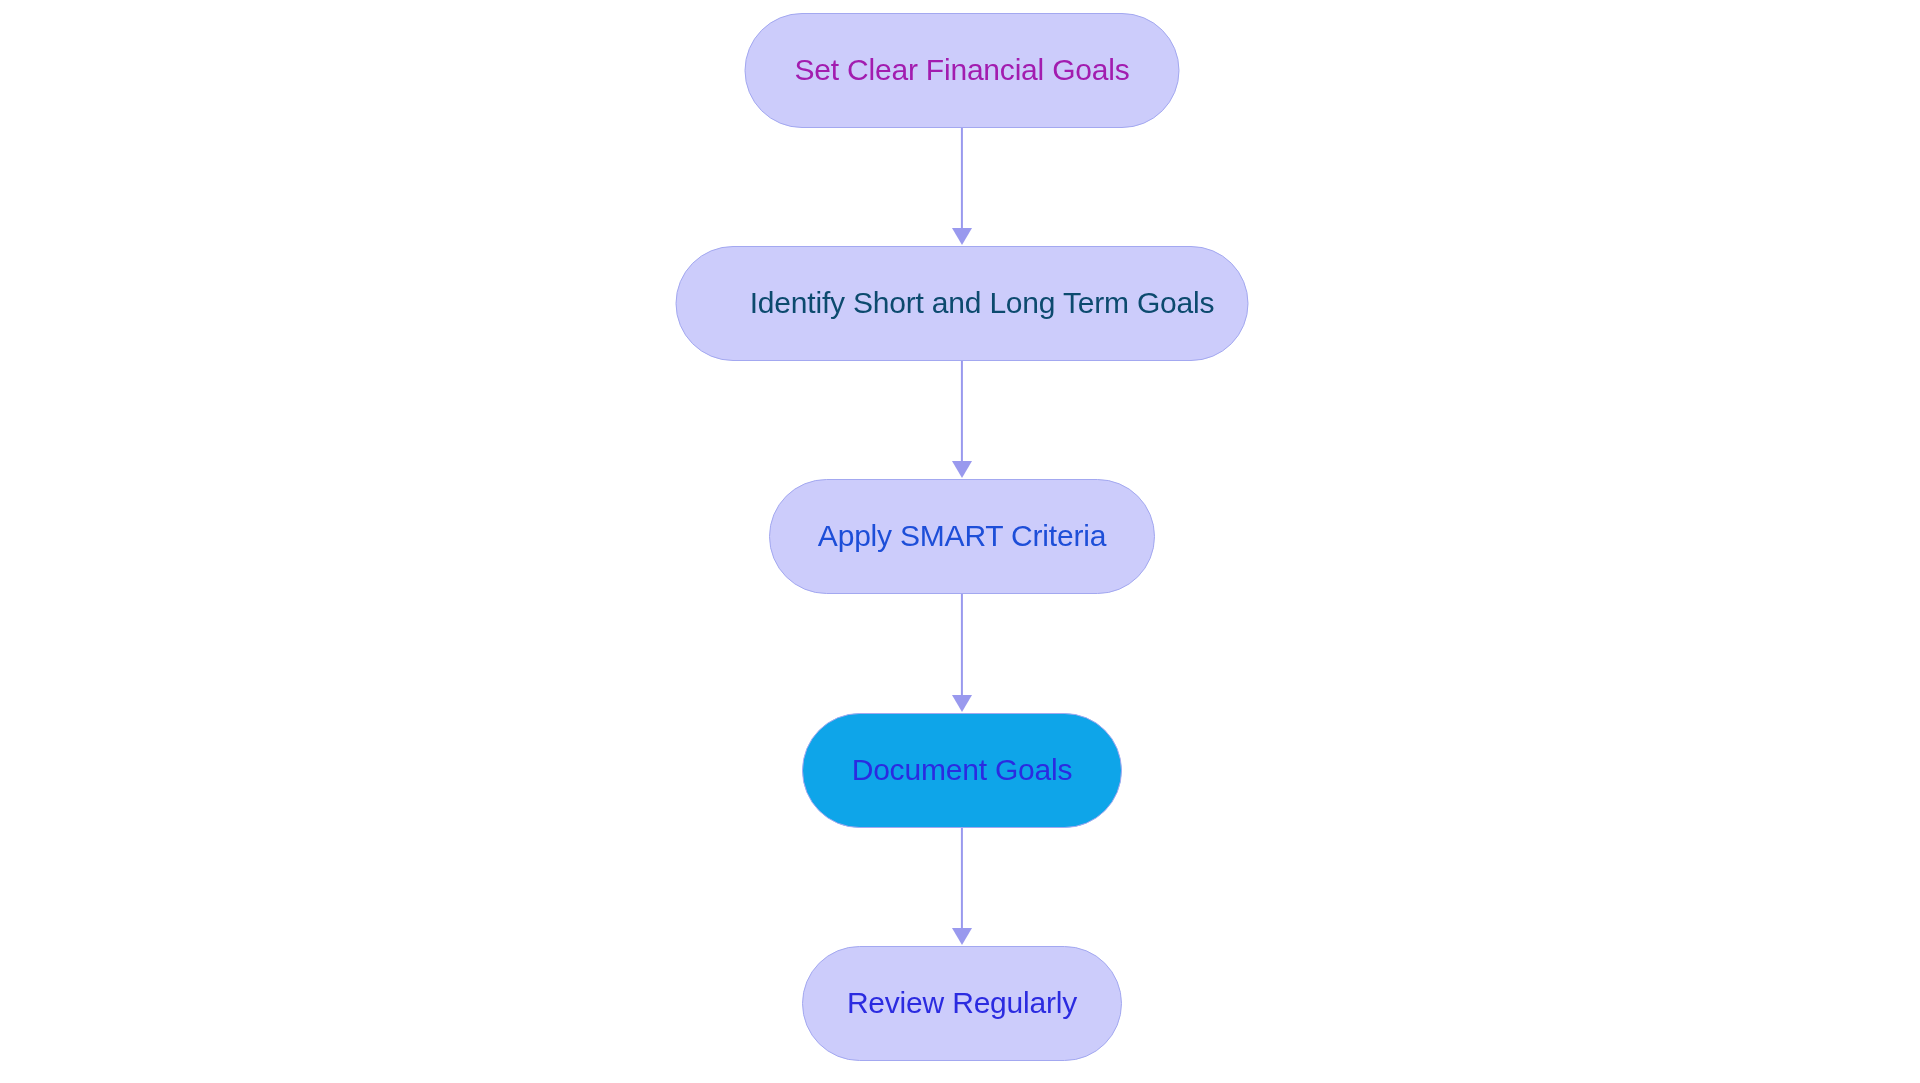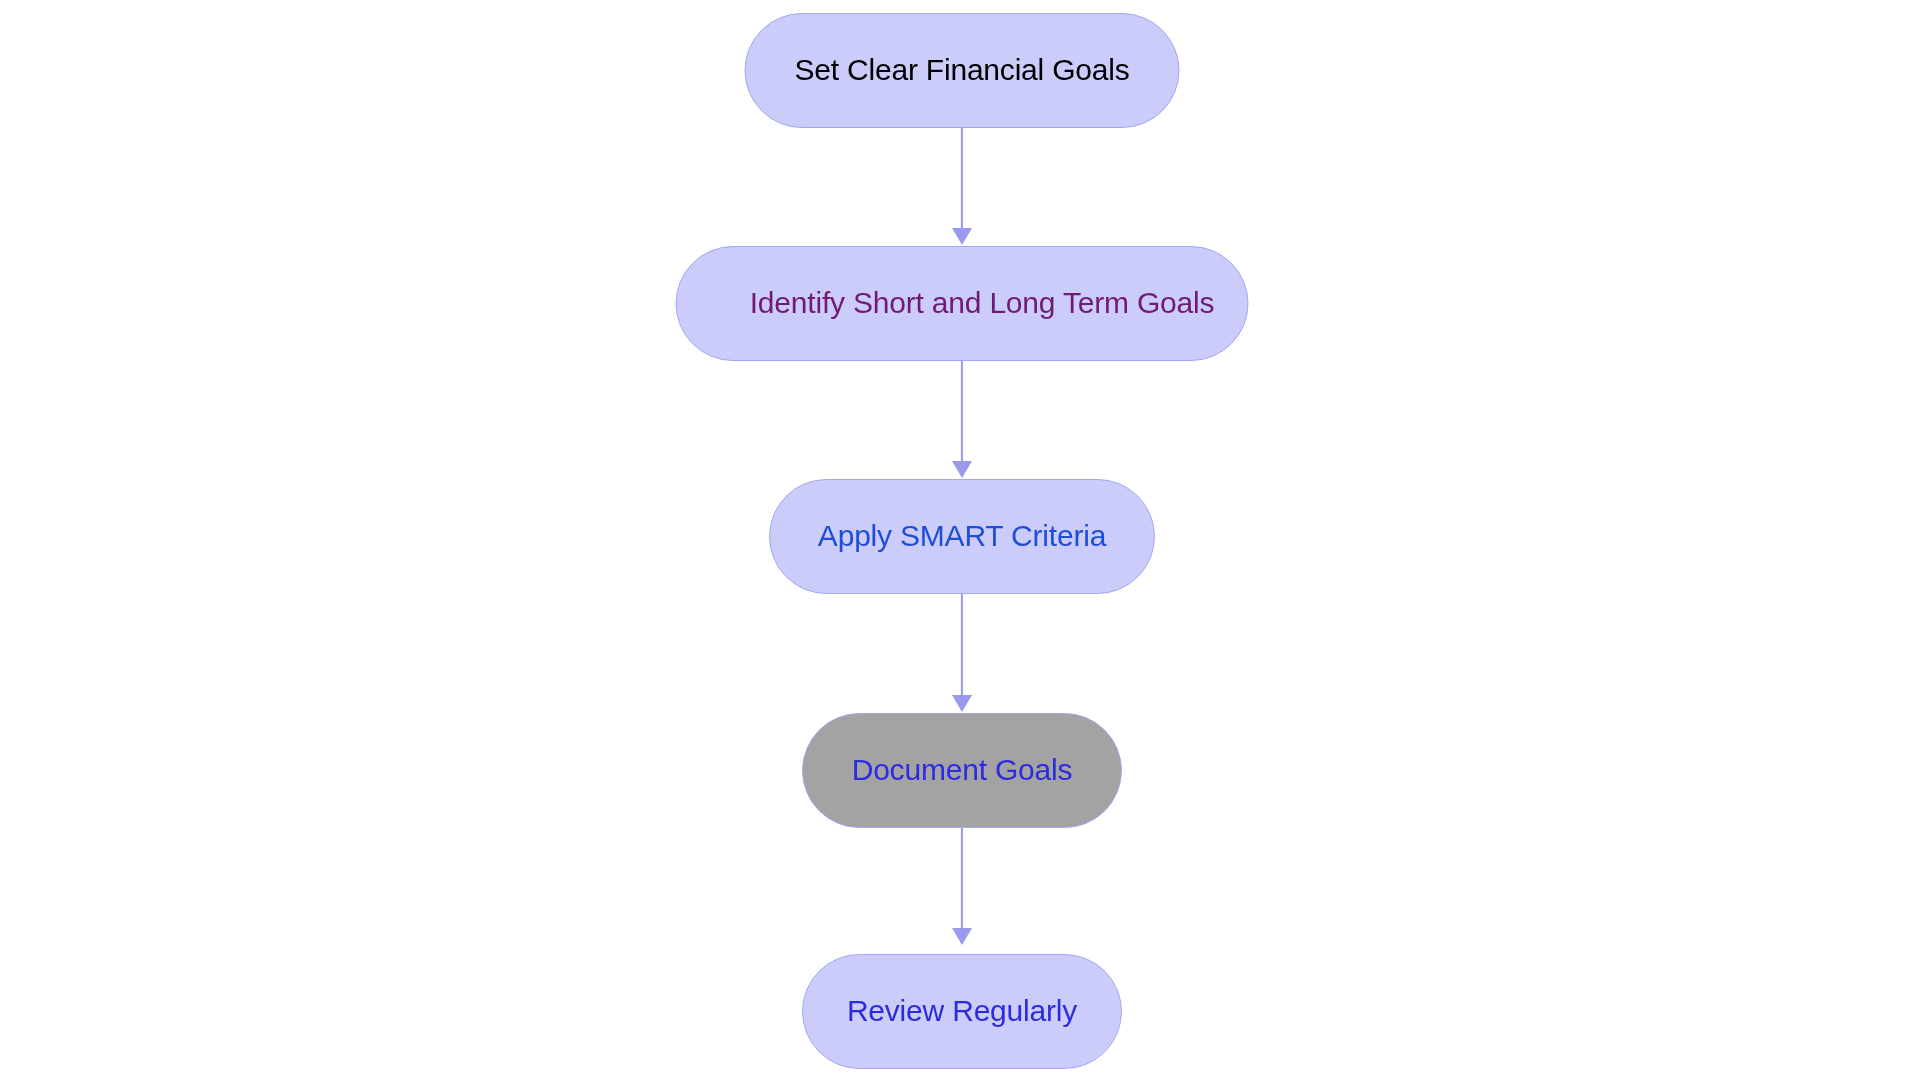--- a/index.html
+++ b/index.html
@@ -90,32 +90,32 @@
     <div class="connector-line" style="height: 103px; background: rgb(153, 153, 238);"></div>
     <div class="connector-arrowhead" style="border-top-color: rgb(153, 153, 238);"></div>
   </div>
 
   <div class="connector" style="left: 962px; top: 828px; width: 24px; height: 117px;">
     <div class="connector-line" style="height: 102px; background: rgb(153, 153, 238);"></div>
     <div class="connector-arrowhead" style="border-top-color: rgb(153, 153, 238);"></div>
   </div>
 
   <div class="node" style="left: 962px; top: 12.5px; width: 435px; height: 115px; border-radius: 57.5px; background: rgb(204, 204, 251); border-color: rgb(163, 168, 240);">
-    <span class="node-label" style="color: #000000;">Set Clear Financial Goals</span>
+    <span class="node-label" style="color: #a21caf;">Set Clear Financial Goals</span>
   </div>
 
   <div class="node" style="left: 962px; top: 245.5px; width: 573px; height: 115px; border-radius: 57.5px; background: rgb(204, 204, 251); border-color: rgb(163, 168, 240);">
-    <span class="node-label" style="color: #701a75; margin-left: 40px;">Identify Short and Long Term Goals</span>
+    <span class="node-label" style="color: #0c4a6e; margin-left: 40px;">Identify Short and Long Term Goals</span>
   </div>
 
   <div class="node" style="left: 962px; top: 478.5px; width: 386px; height: 115px; border-radius: 57.5px; background: rgb(204, 204, 251); border-color: rgb(163, 168, 240);">
     <span class="node-label" style="color: #1d4ed8;">Apply SMART Criteria</span>
   </div>
 
-  <div class="node" style="left: 962px; top: 712.5px; width: 320px; height: 115px; border-radius: 57.5px; background: #a3a3a3; border-color: rgb(163, 168, 240);">
+  <div class="node" style="left: 962px; top: 712.5px; width: 320px; height: 115px; border-radius: 57.5px; background: #0ea5e9; border-color: rgb(163, 168, 240);">
     <span class="node-label" style="color: rgb(43, 43, 224);">Document Goals</span>
   </div>
 
-  <div class="node" style="left: 962px; top: 945.5px; width: 320px; height: 115px; border-radius: 57.5px; background: rgb(204, 204, 251); border-color: rgb(163, 168, 240); margin-top: 8px;">
+  <div class="node" style="left: 962px; top: 945.5px; width: 320px; height: 115px; border-radius: 57.5px; background: rgb(204, 204, 251); border-color: rgb(163, 168, 240);">
     <span class="node-label" style="color: rgb(43, 43, 224);">Review Regularly</span>
   </div>
 
 </div>
 
 </body></html>

